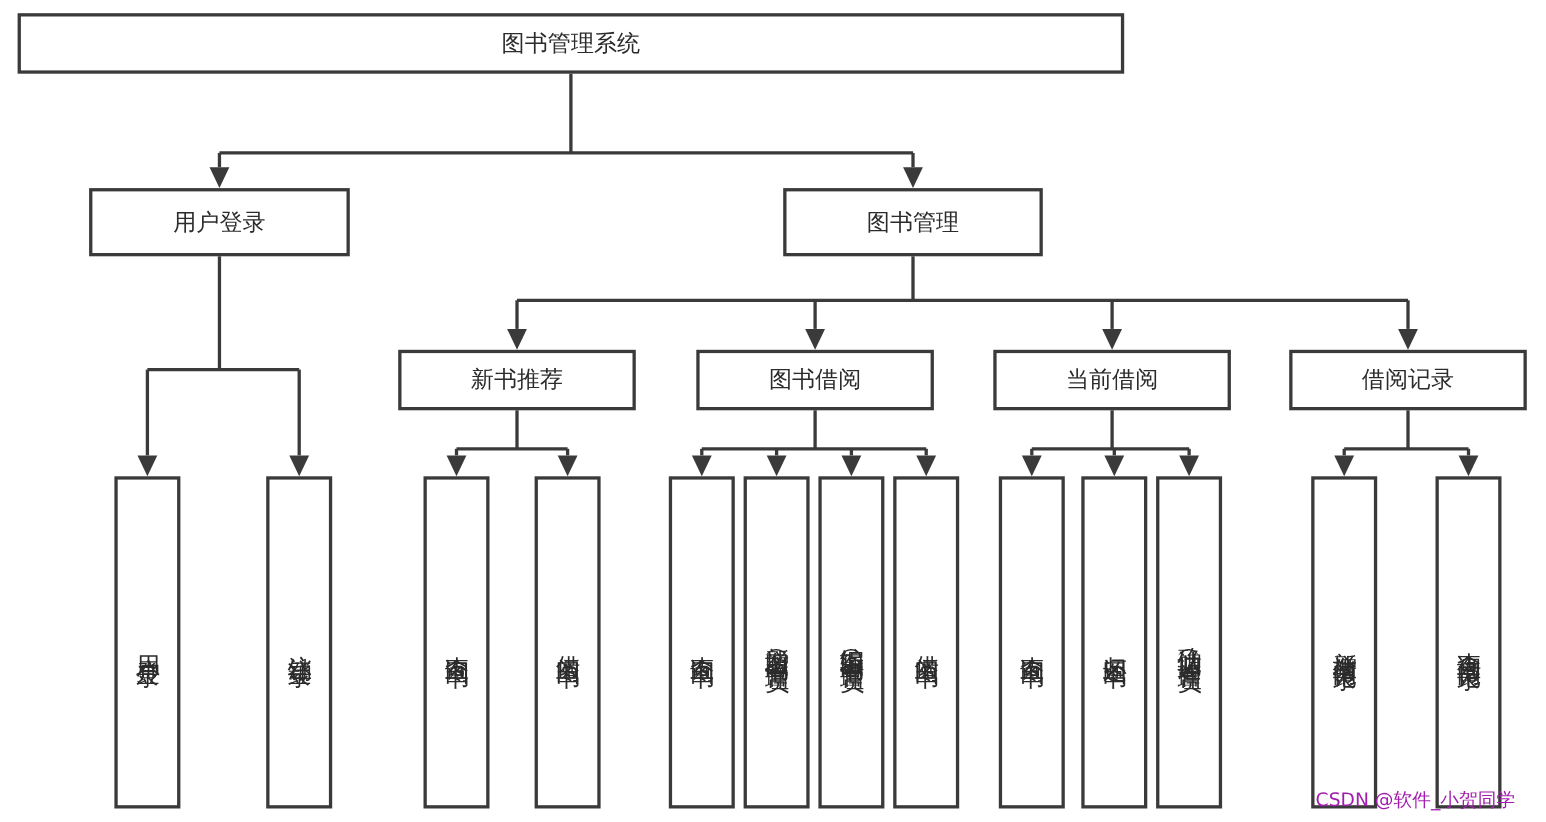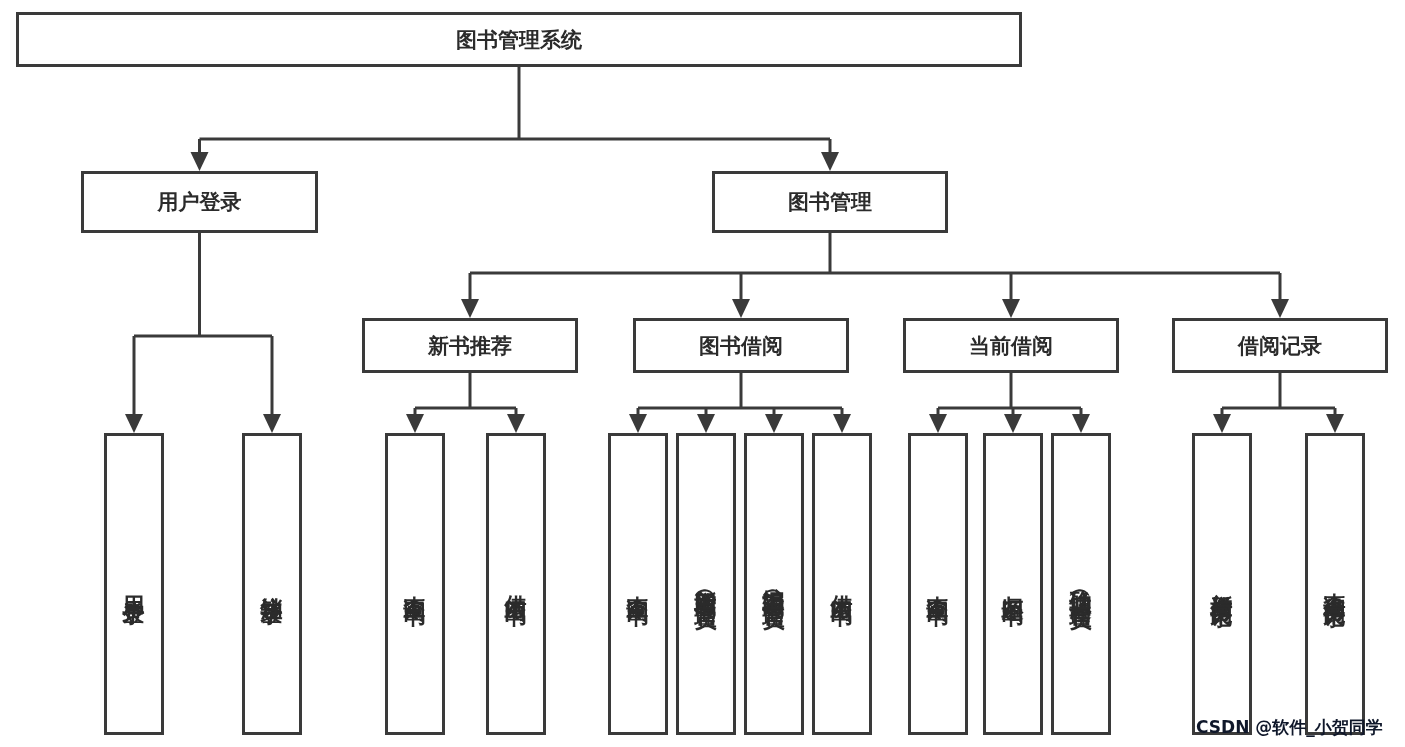--- a/index.html
+++ b/index.html
@@ -11,21 +11,20 @@
     width: 1405px;
     height: 747px;
     font-family: "DejaVu Sans", "Liberation Sans", sans-serif;
     overflow: hidden;
   }
   #diagram-root {
     position: relative;
     width: 1263px;
     height: 747px;
     background: #ffffff;
-    font-weight: bold;
   }
   svg#tree-svg {
     position: absolute;
     left: 0;
     top: 0;
     width: 1405px;
     height: 747px;
   }
   .node-box {
     fill: #ffffff;
@@ -61,21 +60,21 @@
     white-space: nowrap;
     display: flex;
     align-items: center;
     justify-content: center;
     pointer-events: none;
   }
   .watermark {
     position: absolute;
     font-family: "DejaVu Sans", "Liberation Sans", sans-serif;
     font-size: 17px;
-    color: #0f172a;
+    color: #a21caf;
     white-space: nowrap;
   }
 </style>
 </head>
 <body>
 
 <div id="diagram-root">
 
   <svg id="tree-svg" viewBox="0 0 1405 747" xmlns="http://www.w3.org/2000/svg">
     <g id="edges-layer">

